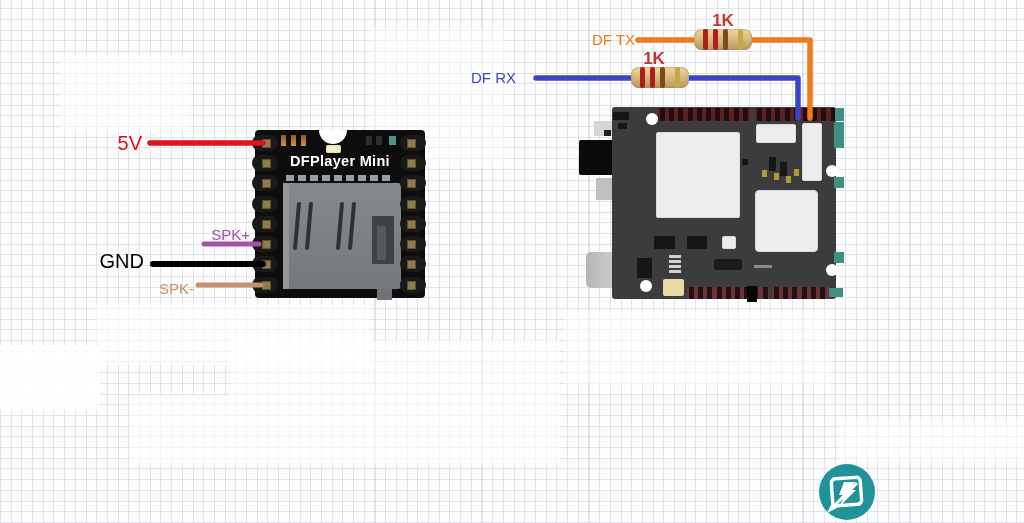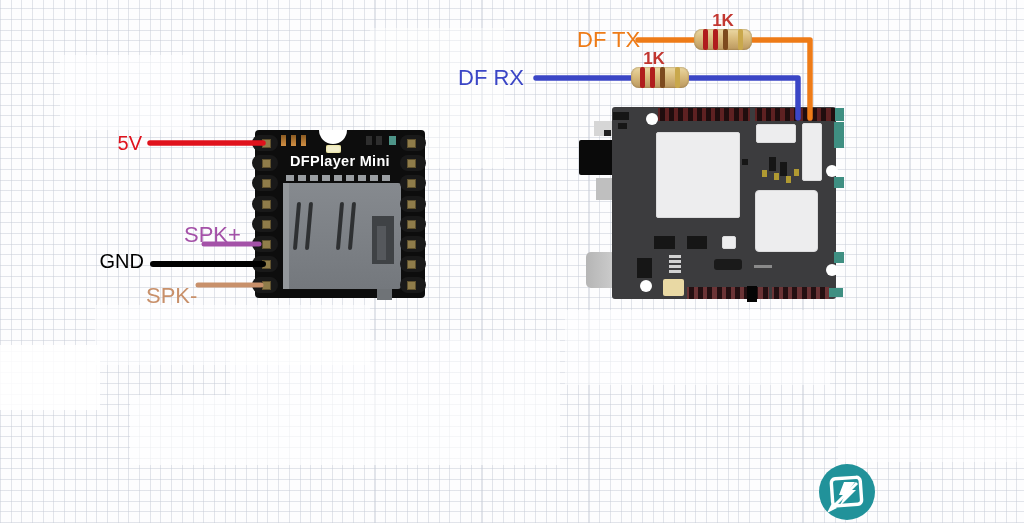--- a/index.html
+++ b/index.html
@@ -7,27 +7,27 @@
     position:relative;width:1024px;height:523px;overflow:hidden;
     font-family:"Liberation Sans",sans-serif;
     background:
       repeating-linear-gradient(90deg,rgba(198,203,214,.50) 0 1px,transparent 1px 10.7px),
       repeating-linear-gradient(0deg,rgba(198,203,214,.50) 0 1px,transparent 1px 10.7px),
       #fdfdfe;
   }
   .abs{position:absolute;}
   .patch{position:absolute;pointer-events:none;}
   
-  .wlabel{position:absolute;font-size:22px;line-height:22px;font-weight:500;white-space:nowrap;}
+  .wlabel{position:absolute;font-size:15px;line-height:22px;font-weight:500;white-space:nowrap;}
   .ralign{text-align:right;}
   .calign{text-align:center;}
   .lbl-5v{color:#e0121c;font-size:20px;}
-  .lbl-spkp{color:#a451a8;}
+  .lbl-spkp{color:#a451a8;margin-left:16px;}
   .lbl-gnd{color:#000;font-size:20px;}
-  .lbl-spkm{color:#c8906a;margin-top:7px;}
+  .lbl-spkm{color:#c8906a;}
   .lbl-dftx{color:#ee7b17;}
   .lbl-dfrx{color:#3b46c6;}
   .lbl-1k{color:#c23630;font-weight:700;font-size:17px;line-height:18px;}
   
   .module{position:absolute;left:255px;top:130px;width:170px;height:168px;background:#0d0d0d;border-radius:4px;}
   .notch{position:absolute;left:64px;top:0;width:28px;height:14px;background:#fff;border-radius:0 0 14px 14px;}
   .pin{position:absolute;width:26px;height:16px;background:#191919;border-radius:8px;}
   .pin .pad{position:absolute;top:3.5px;width:9px;height:9px;background:#8f7c4a;border:1px solid #5f512e;box-sizing:border-box;}
   .pin.left{left:-3px;}  .pin.left .pad{left:10px;}
   .pin.right{left:145px;} .pin.right .pad{left:7px;}

